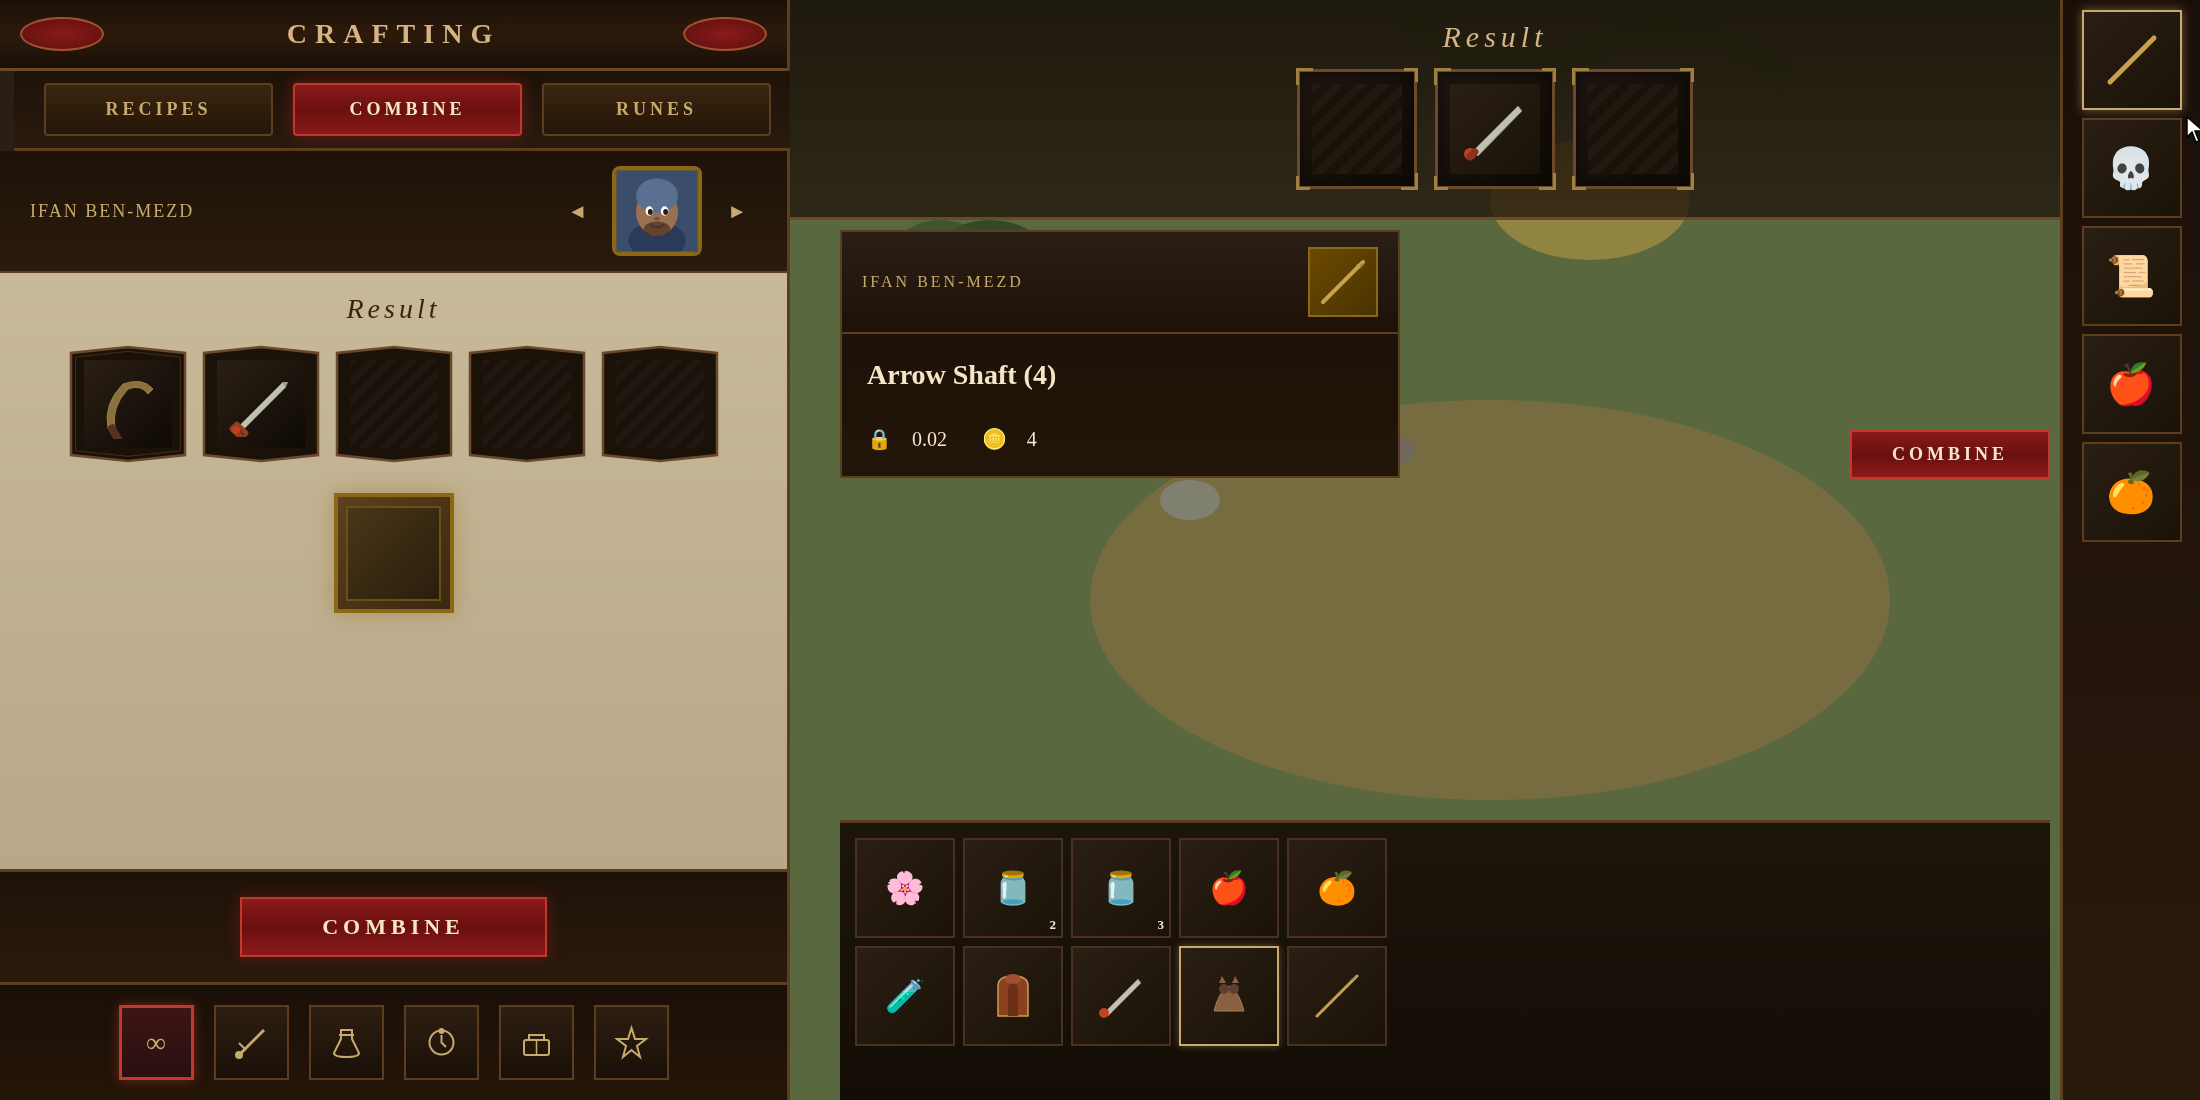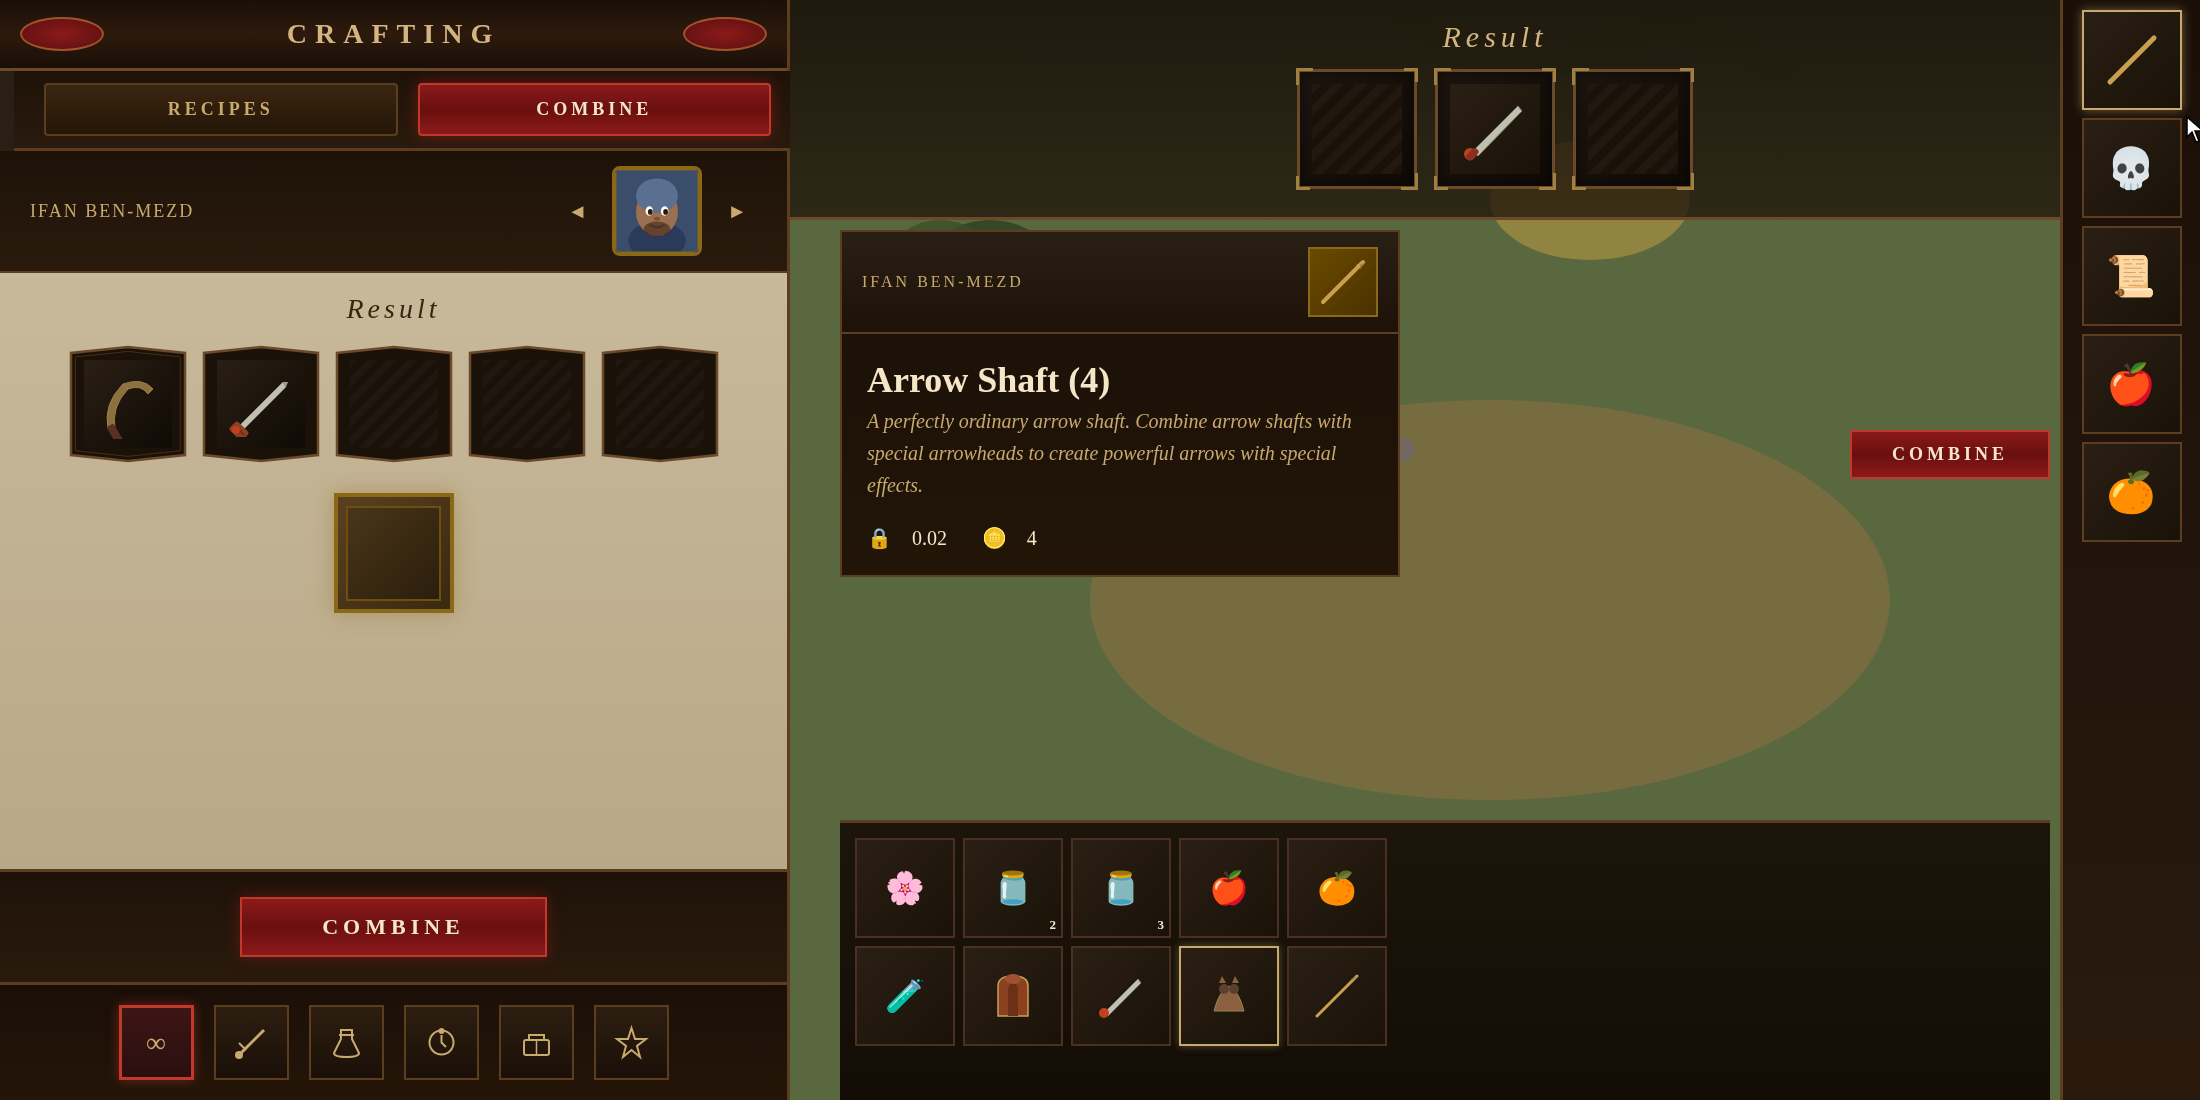--- a/index.html
+++ b/index.html
@@ -300,23 +300,23 @@
       justify-content: center;
       font-size: 30px;
     }
 
     .tooltip-body {
       padding: 25px;
     }
 
     .tooltip-item-title {
       color: #f5e6c8;
-      font-size: 36px;
-      font-family: 'Palatino Linotype', serif;
-      margin-bottom: 4px;
+      font-size: 28px;
+      font-family: 'Palatino Linotype', serif;
+      margin-bottom: 36px;
       font-weight: bold;
     }
 
     .tooltip-description {
       color: #c8a96e;
       font-size: 20px;
       font-style: italic;
       line-height: 1.6;
       margin-bottom: 25px;
       font-family: 'Palatino Linotype', serif;
@@ -523,20 +523,21 @@
 
 <div class="left-panel">
 
   <div class="crafting-title-bar">
     <div class="crafting-title">CRAFTING</div>
   </div>
 
   <div class="tab-bar">
     <button class="tab-btn">RECIPES</button>
     <button class="tab-btn active">COMBINE</button>
+    <button class="tab-btn">RUNES</button>
   </div>
 
   <div class="character-row">
     <span class="char-name">IFAN BEN-MEZD</span>
     <span class="char-arrow">◄</span>
     <div class="char-portrait">
       <svg class="char-portrait-svg" viewBox="0 0 88 88">
 
         <rect width="88" height="88" fill="#3a4d6b"></rect>
 
@@ -741,21 +742,20 @@
           <line x1="5" y1="45" x2="45" y2="5" stroke="#c8a050" stroke-width="4" stroke-linecap="round"></line>
 
           <path d="M 40 10 L 45 5 L 38 8 Z" fill="#c8a050"></path>
           <path d="M 42 8 L 48 5 L 42 12 Z" fill="#a08040"></path>
         </svg>
       </div>
     </div>
 
     <div class="tooltip-body">
       <div class="tooltip-item-title">Arrow Shaft (4)</div>
-      <div class="tooltip-description">A perfectly ordinary arrow shaft. Combine arrow shafts with special arrowheads to create powerful arrows with special effects.</div>
       <div class="tooltip-stats">
         <span>🔒</span>
         <span style="color: #f5e6c8;">0.02</span>
         <span style="margin-left: 15px;">🪙</span>
         <span style="color: #f5e6c8;">4</span>
       </div>
     </div>
   </div>
 
   <div class="combine-btn-right">COMBINE</div>

